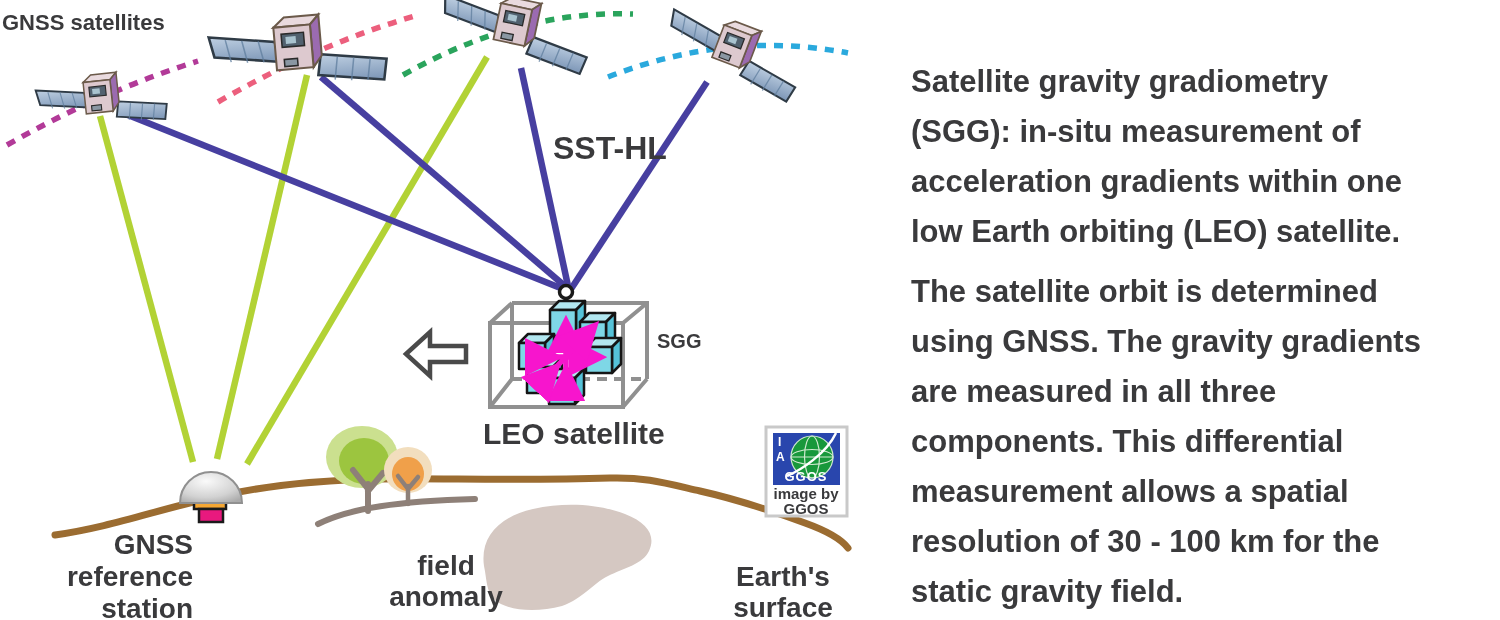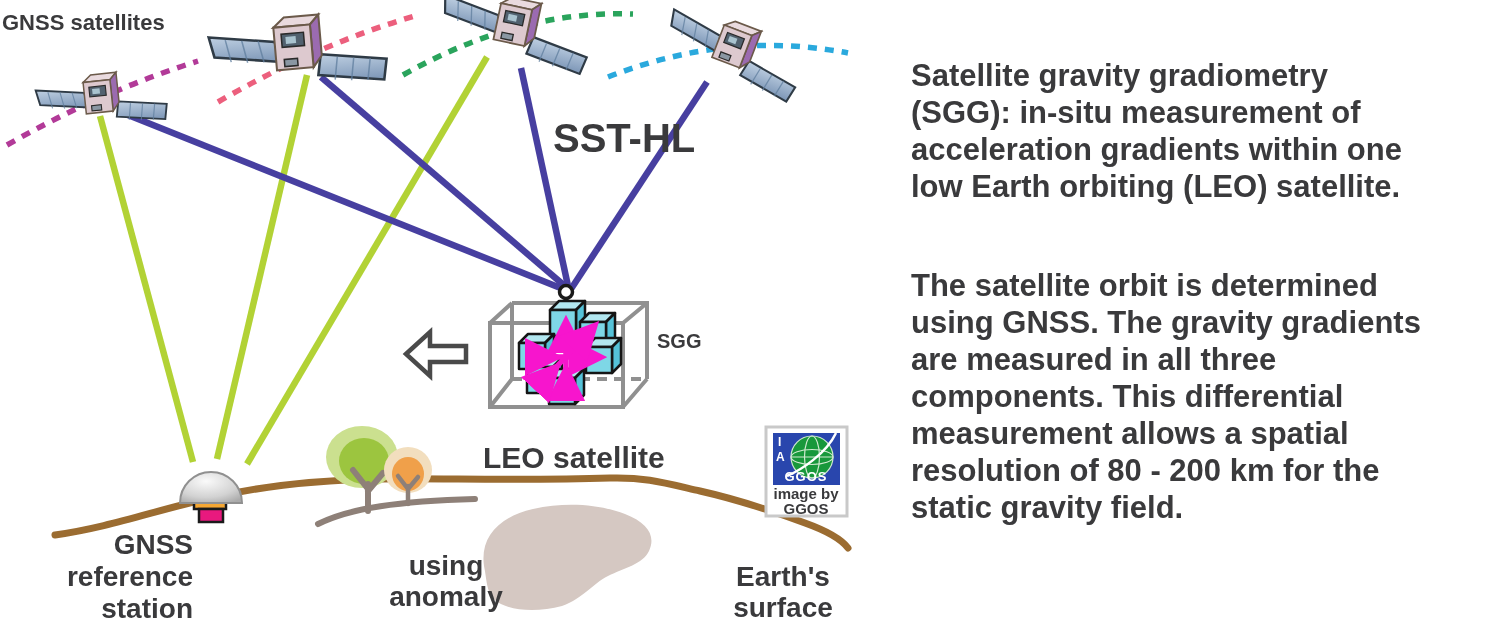--- a/index.html
+++ b/index.html
@@ -10,29 +10,29 @@
     font-family:"Liberation Sans", sans-serif;
   }
   #scene-svg { position:absolute; left:0; top:0; }
   .lbl {
     position:absolute;
     font-weight:bold;
     color:#3a3a3c;
     white-space:pre-line;
   }
   #lbl-gnss-sats  { left:2px;   top:10px;  font-size:22px; }
-  #lbl-ssthl      { left:553px; top:116px; font-size:40px; }
+  #lbl-ssthl      { left:553px; top:130px; font-size:32px; }
   #lbl-sgg        { left:657px; top:330px; font-size:20px; }
-  #lbl-leo        { left:483px; top:417px; font-size:30px;margin-top:24px; }
+  #lbl-leo        { left:483px; top:417px; font-size:30px; }
   #lbl-station    { left:15px;  top:529px; width:178px; text-align:right;  font-size:28px; line-height:32px; }
   #lbl-mass       { left:346px; top:550px; width:200px; text-align:center; font-size:28px; line-height:31px; }
   #lbl-earth      { left:683px; top:561px; width:200px; text-align:center; font-size:28px; line-height:31px; }
   .para {
     position:absolute; left:911px; width:580px;
-    font-weight:bold; font-size:31px; line-height:37px;
+    font-weight:bold; font-size:31px; line-height:50px;
     color:#3a3a3c; white-space:pre-line;
   }
   #para1 { top:57px; }
   #para2 { top:267px; }
 </style>
 </head>
 <body>
 
 <svg id="scene-svg" width="1500" height="620" viewBox="0 0 1500 620">
   <defs>
@@ -182,28 +182,28 @@
   </g>
 </svg>
 
 <div class="lbl" id="lbl-gnss-sats">GNSS satellites</div>
 <div class="lbl" id="lbl-ssthl">SST-HL</div>
 <div class="lbl" id="lbl-sgg">SGG</div>
 <div class="lbl" id="lbl-leo">LEO satellite</div>
 <div class="lbl" id="lbl-station">GNSS
 reference
 station</div>
-<div class="lbl" id="lbl-mass">using
+<div class="lbl" id="lbl-mass">field
 anomaly</div>
 <div class="lbl" id="lbl-earth">Earth's
 surface</div>
 
 <div class="para" id="para1">Satellite gravity gradiometry
 (SGG): in-situ measurement of
 acceleration gradients within one
 low Earth orbiting (LEO) satellite.</div>
 <div class="para" id="para2">The satellite orbit is determined
 using GNSS. The gravity gradients
 are measured in all three
 components. This differential
 measurement allows a spatial
-resolution of 80 - 200 km for the
+resolution of 30 - 100 km for the
 static gravity field.</div>
 
 </body></html>

